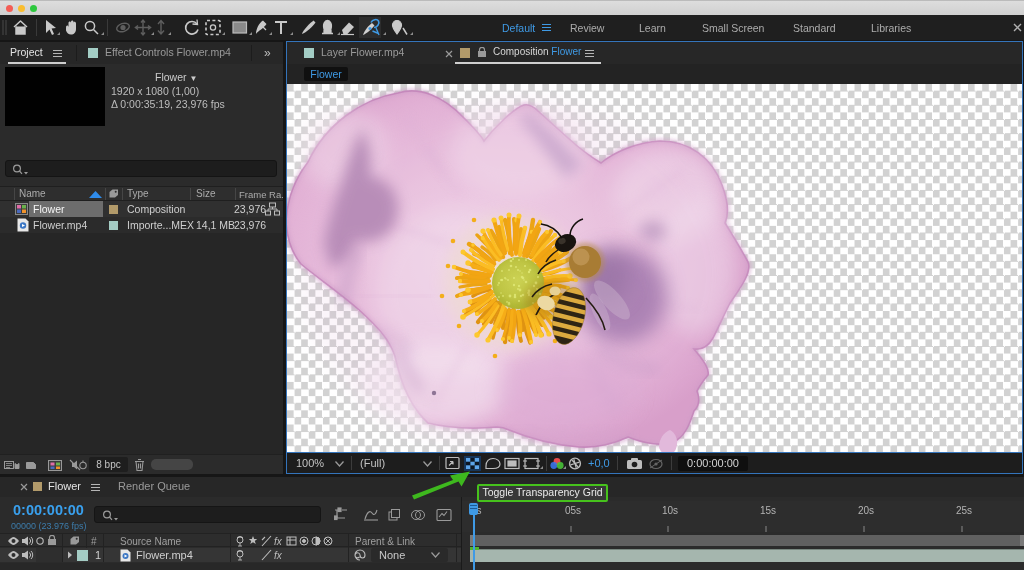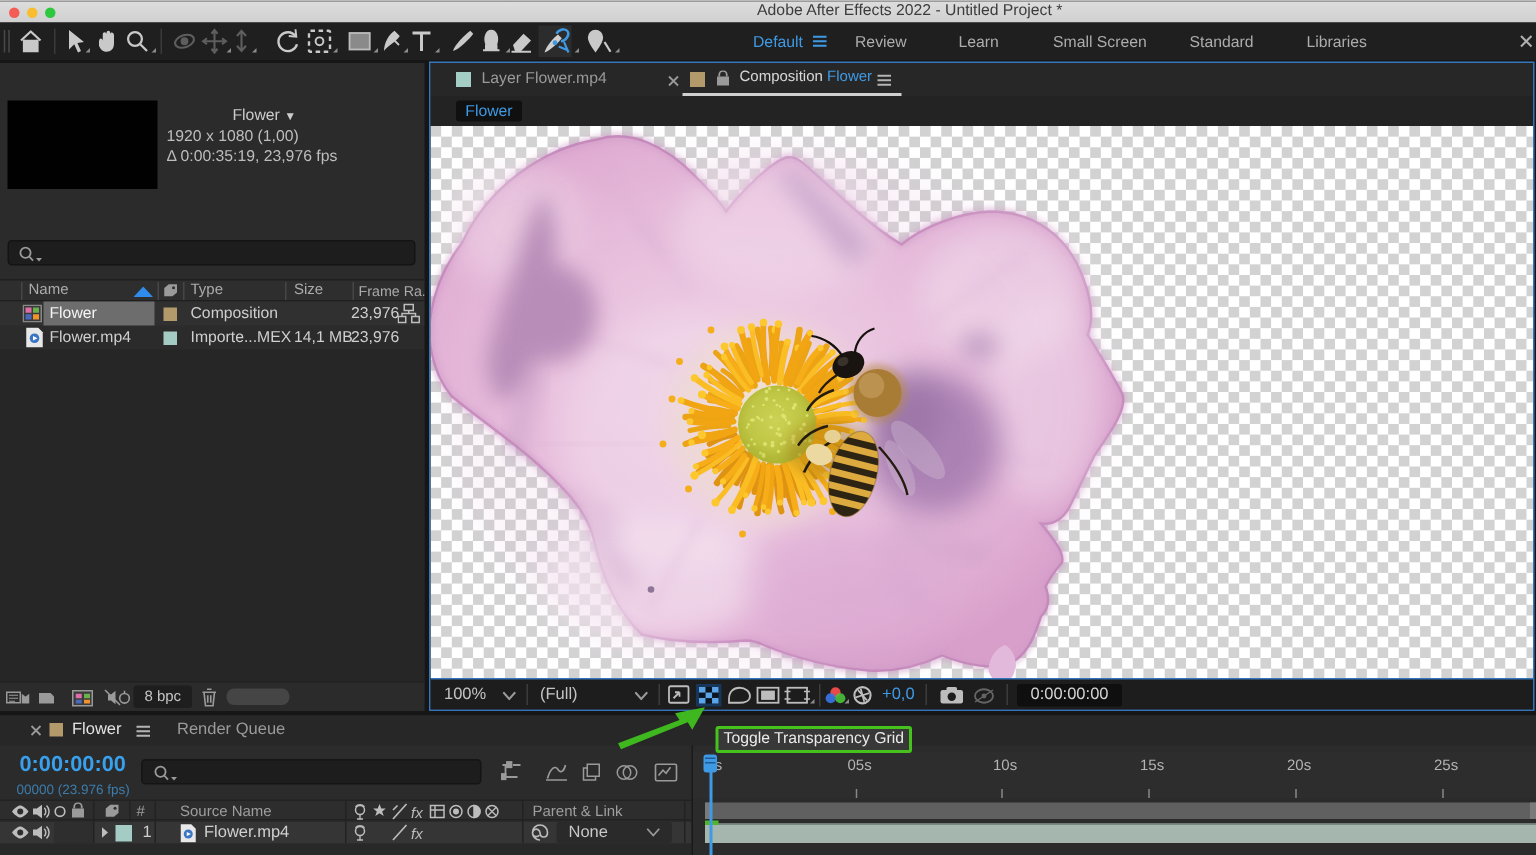--- a/index.html
+++ b/index.html
@@ -55,21 +55,20 @@
 </style>
 </head>
 <body>
 <div id="stage">
 
   <div class="abs" id="titlebar">
     <div class="tl" style="left:6px;background:#f45d55;"></div>
     <div class="tl" style="left:18px;background:#f9bd2f;"></div>
     <div class="tl" style="left:30px;background:#2dc83e;"></div>
   </div>
-  <div class="abs" id="title">Adobe After Effects 2022 - Untitled Project *</div>
 
   <div class="abs" id="toolbar">
     <svg class="abs" style="left:0;top:0" width="430" height="25" viewBox="0 0 430 25">
 <g stroke="#c9c9c9" fill="none" stroke-width="1.5">
 
  <g stroke="#4a4a4a" stroke-width="1">
             <path d="M3,5v15 M6,5v15"></path>
           </g>
 
  <path d="M14,12 L20.5,6 L27,12" stroke-linejoin="round"></path>
@@ -143,20 +142,32 @@
     <div class="ws" style="left:639px">Learn</div>
     <div class="ws" style="left:702px">Small Screen</div>
     <div class="ws" style="left:793px">Standard</div>
     <div class="ws" style="left:871px">Libraries</div>
     <svg class="abs" style="left:1012px;top:7px" width="11" height="11">
         <path d="M2,2 l7,7 M9,2 l-7,7" stroke="#b0b0b0" stroke-width="1.4"></path>
       </svg>
   </div>
 
   <div class="abs" id="proj">
+    <div class="abs" id="projtabs">
+      <div class="abs" style="left:10px;top:4px;color:#e3e3e3;">Project</div>
+      <svg class="abs" style="left:52px;top:7px" width="12" height="10">
+          <path d="M1,1.5 h9 M1,4.5 h9 M1,7.5 h9" stroke="#b5b5b5" stroke-width="1.2"></path>
+        </svg>
+      <div class="abs" style="left:8px;top:20px;width:58px;height:1.5px;background:#cfcfcf;"></div>
+      <div class="abs" style="left:76px;top:3px;width:1px;height:16px;background:#1c1c1c;"></div>
+      <div class="abs" style="left:88px;top:6px;width:10px;height:10px;background:#a3cdc5;"></div>
+      <div class="abs" style="left:105px;top:4px;color:#9a9a9a;">Effect Controls Flower.mp4</div>
+      <div class="abs" style="left:251px;top:3px;width:1px;height:16px;background:#1c1c1c;"></div>
+      <div class="abs" style="left:264px;top:4px;color:#bdbdbd;font-size:12px;letter-spacing:-2px;">»</div>
+    </div>
     <div class="abs" id="projthumb"></div>
     <div class="pinfo" style="top:29px;color:#cccccc;font-weight:normal;padding-left:44px;">Flower <span style="font-size:8px;">▼</span></div>
     <div class="pinfo" style="top:43px;">1920 x 1080 (1,00)</div>
     <div class="pinfo" style="top:56px;">Δ 0:00:35:19, 23,976 fps</div>
     <div class="abs" id="psearch">
       <svg class="abs" style="left:6px;top:3px" width="16" height="11">
         <circle cx="5" cy="4.5" r="3.4" stroke="#9a9a9a" fill="none" stroke-width="1.2"></circle>
         <path d="M7.5,7 L10,9.8" stroke="#9a9a9a" stroke-width="1.2"></path>
         <path d="M12,8 l4,0 -2,2.4 z" fill="#9a9a9a"></path>
       </svg>

